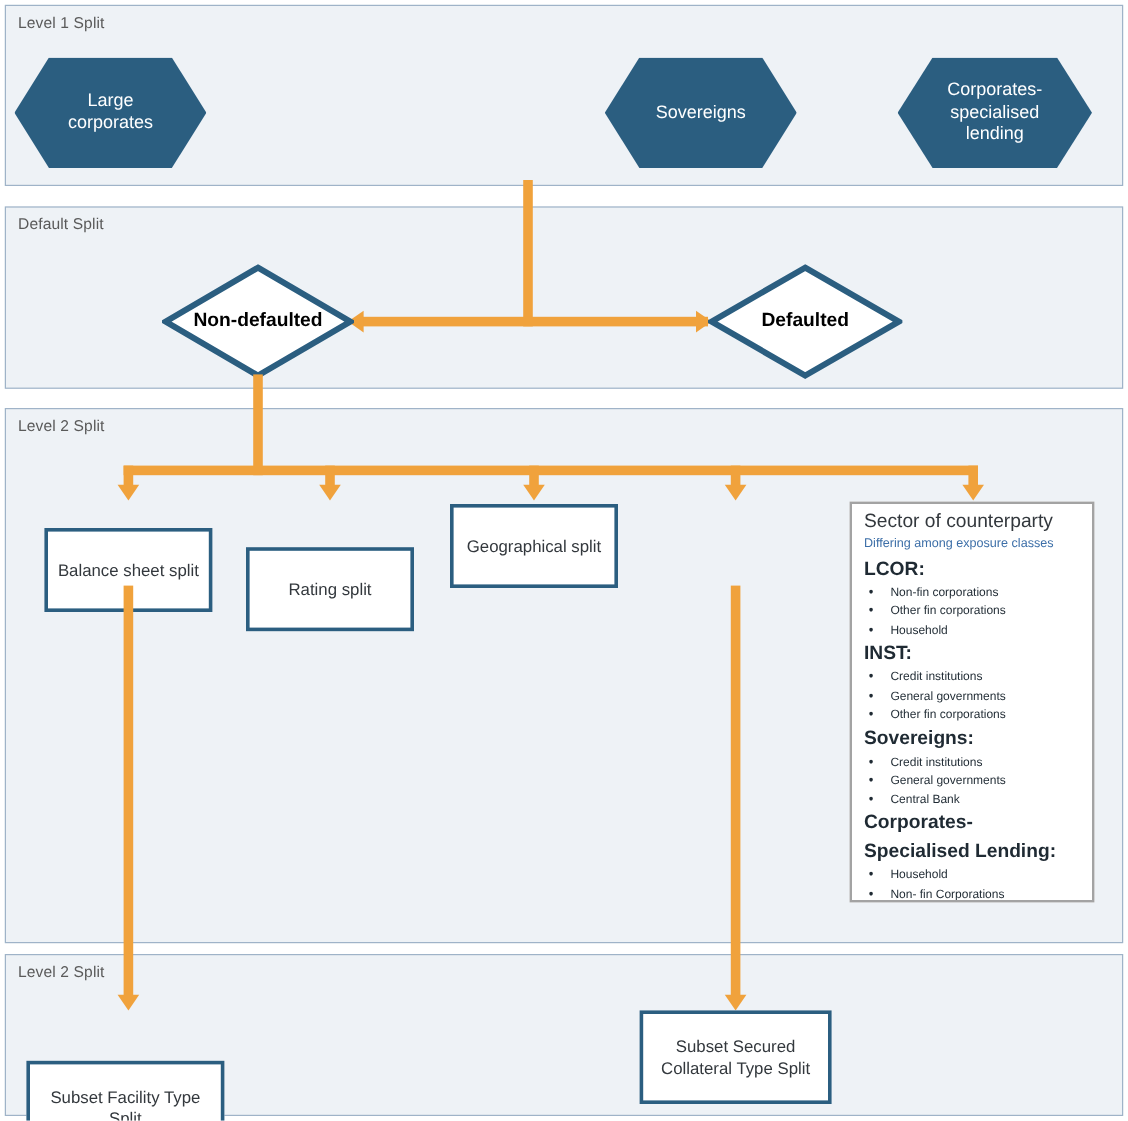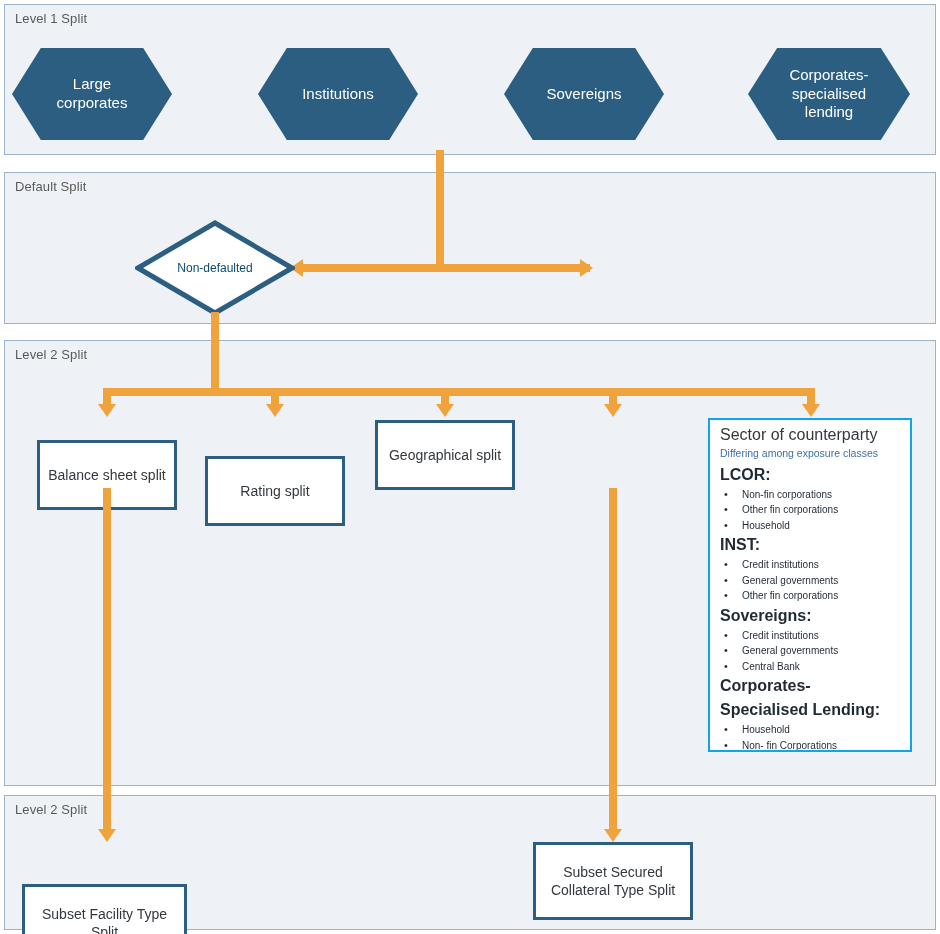--- a/index.html
+++ b/index.html
@@ -64,23 +64,24 @@
   }
   .diamond-label {
     position: absolute;
     left: 0;
     top: 0;
     width: 100%;
     height: 100%;
     display: flex;
     align-items: center;
     justify-content: center;
-    font-size: 12px;
-    color: #0c4a6e;
+    font-size: 16px;
+    color: #000000;
     text-align: center;
+    font-weight: bold;
   }
 
   
   .node {
     position: absolute;
     background: #ffffff;
     border: 3px solid #2b5e80;
     box-sizing: border-box;
     display: flex;
     align-items: center;
@@ -89,21 +90,21 @@
     font-size: 14px;
     line-height: 1.3;
     color: #33383d;
     padding: 0 6px;
   }
 
   
   .sector-box {
     position: absolute;
     background: #ffffff;
-    border: 2px solid #0ea5e9;
+    border: 2px solid #a3a3a3;
     box-sizing: border-box;
     padding: 6px 8px 4px 10px;
     overflow: hidden;
   }
   .sector-title {
     font-size: 16px;
     color: #33383d;
     line-height: 1.1;
     margin-bottom: 2px;
     white-space: nowrap;
@@ -169,23 +170,20 @@
 
 <div id="canvas">
 
   <div class="panel" style="left:4px; top:4px; width:932px; height:151px;">
     <div class="panel-label">Level 1 Split</div>
   </div>
 
   <div class="hex" style="left:12px; top:48px; width:160px; height:92px;">
     <span>Large corporates</span>
   </div>
-  <div class="hex" style="left:258px; top:48px; width:160px; height:92px;">
-    <span>Institutions</span>
-  </div>
   <div class="hex" style="left:504px; top:48px; width:160px; height:92px;">
     <span>Sovereigns</span>
   </div>
   <div class="hex" style="left:748px; top:48px; width:162px; height:92px;">
     <span>Corporates-specialised lending</span>
   </div>
 
   <div class="panel" style="left:4px; top:172px; width:932px; height:152px;">
     <div class="panel-label">Default Split</div>
   </div>
@@ -196,20 +194,26 @@
   <div class="arrow arrow-left" style="left:290px; top:259px;"></div>
   <div class="arrow arrow-right" style="left:580px; top:259px;"></div>
 
   <div class="diamond-wrap" style="left:135px; top:220px; width:160px; height:96px;">
     <svg width="160" height="96" viewBox="0 0 160 96">
       <polygon points="80,3 157,48 80,93 3,48" fill="#ffffff" stroke="#2b5e80" stroke-width="5"></polygon>
     </svg>
     <div class="diamond-label">Non-defaulted</div>
   </div>
 
+  <div class="diamond-wrap" style="left:590px; top:220px; width:162px; height:96px;">
+    <svg width="162" height="96" viewBox="0 0 162 96">
+      <polygon points="81,3 159,48 81,93 3,48" fill="#ffffff" stroke="#2b5e80" stroke-width="5"></polygon>
+    </svg>
+    <div class="diamond-label">Defaulted</div>
+  </div>
 
   <div class="panel" style="left:4px; top:340px; width:932px; height:446px;">
     <div class="panel-label">Level 2 Split</div>
   </div>
 
   <div class="conn" style="left:211px; top:312px; width:8px; height:84px;"></div>
 
   <div class="conn" style="left:103px; top:388px; width:712px; height:8px;"></div>
 
   <div class="conn" style="left:103px; top:388px; width:8px; height:17px;"></div>

